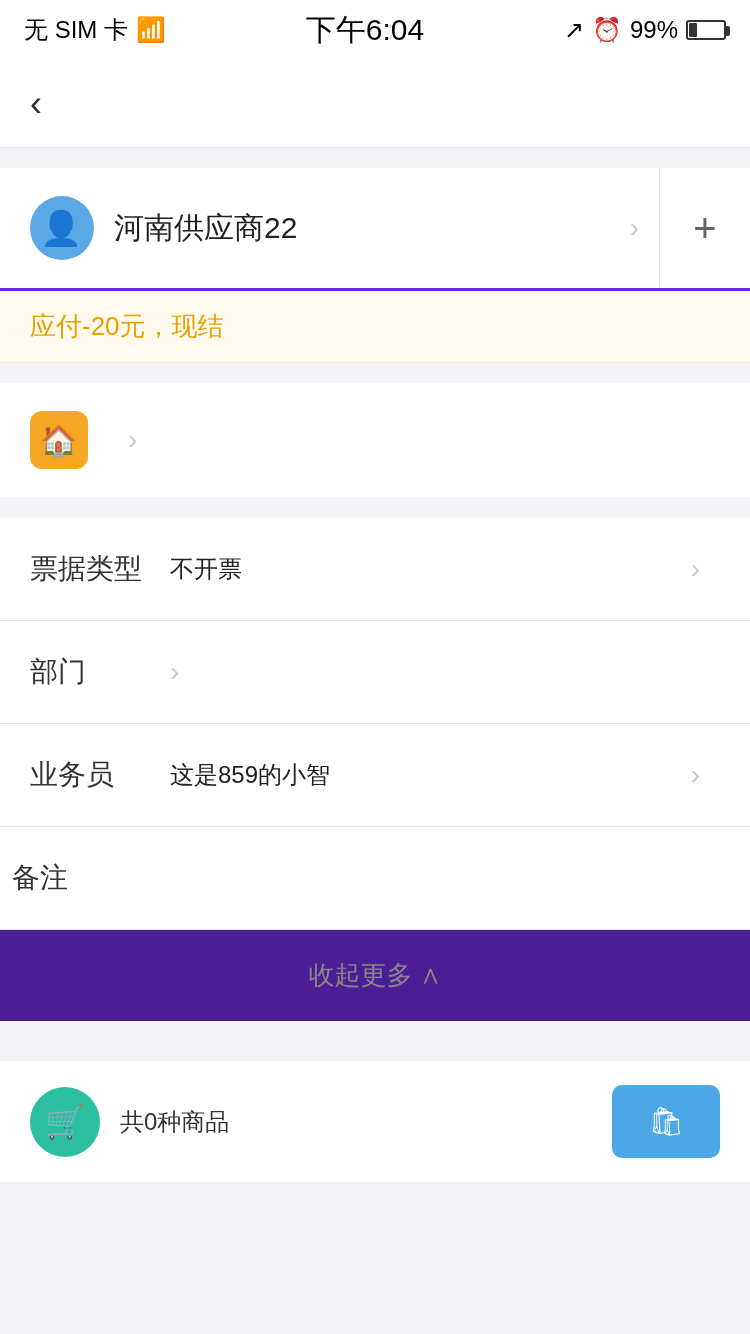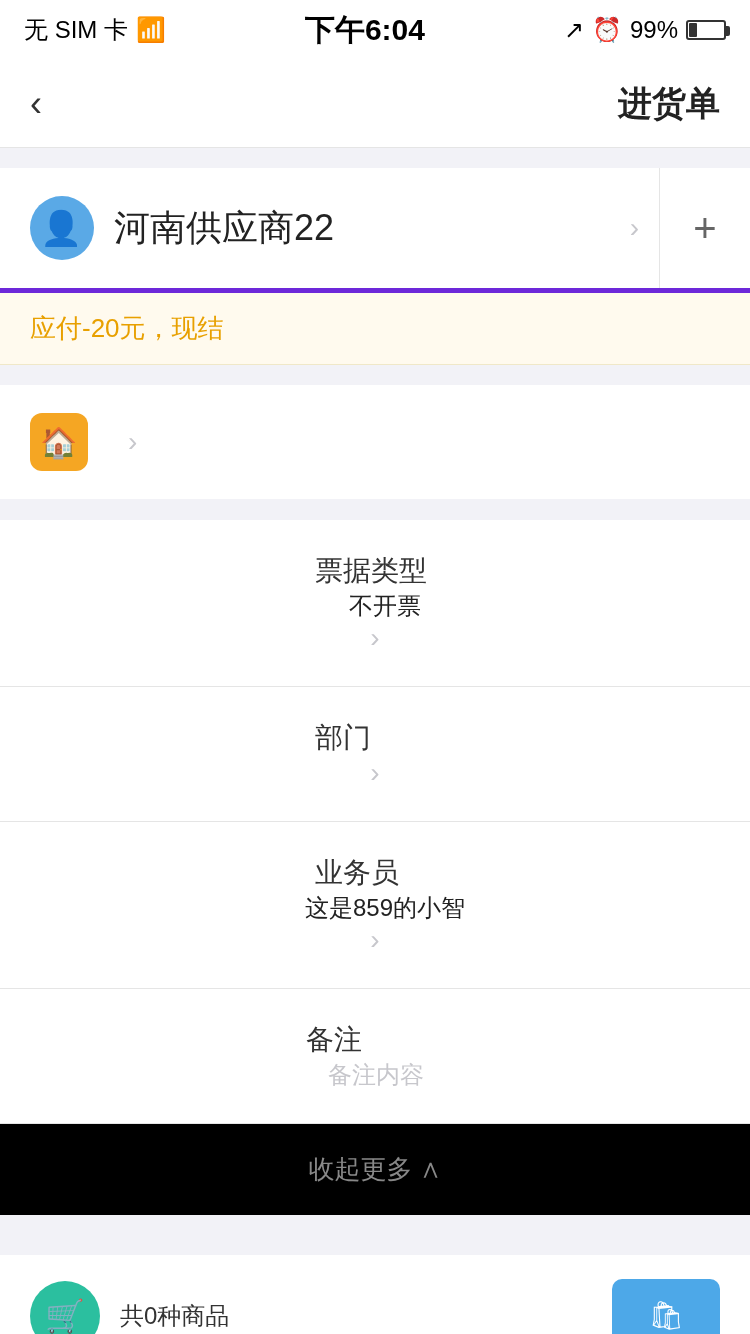--- a/index.html
+++ b/index.html
@@ -19,21 +19,21 @@
       height: 60px;
       background: #fff;
       display: flex;
       align-items: center;
       justify-content: space-between;
       padding: 0 24px;
       font-size: 24px;
       color: #000;
     }
     .status-left { display: flex; align-items: center; gap: 8px; }
-    .status-center { font-size: 30px; font-weight: 700; }
+    .status-center { font-size: 30px; font-weight: 400; }
     .status-right { display: flex; align-items: center; gap: 8px; font-size: 24px; }
     .battery {
       display: inline-block;
       width: 40px; height: 20px;
       border: 2px solid #333;
       border-radius: 3px;
       position: relative;
     }
     .battery::after {
       content: '';
@@ -105,21 +105,21 @@
       background: #5aa9e6;
       display: flex; align-items: center; justify-content: center;
       margin-right: 20px;
       flex-shrink: 0;
     }
     .avatar-person {
       color: #fff;
       font-size: 34px;
     }
     .supplier-name {
-      font-size: 36px;
+      font-size: 30px;
       color: #222;
       flex: 1;
     }
     .chevron {
       font-size: 28px;
       color: #c7c7cc;
       padding: 0 20px;
     }
     .supplier-add {
       width: 90px;
@@ -132,21 +132,21 @@
       font-size: 40px;
       color: #666;
     }
 
     
     .notice-banner {
       background: #fffaee;
       padding: 18px 30px;
       font-size: 26px;
       color: #e8a000;
-      border-top: 5px solid #6d28d9;
+      border-top: 3px solid #6d28d9;
       border-bottom: 1px solid #f0e8c8;
     }
 
     
     .warehouse-section {
       background: #fff;
       display: flex;
       align-items: center;
       padding: 28px 30px;
       cursor: pointer;
@@ -172,21 +172,20 @@
       background: #fff;
       margin-top: 0;
     }
     .form-row {
       display: flex;
       align-items: center;
       padding: 32px 30px;
       border-bottom: 1px solid #e5e5e5;
       cursor: pointer;
       min-height: 88px;
-      flex-direction: column;
     }
     .form-row:last-child {
       border-bottom: none;
       padding-left: 12px;
     }
     .form-label {
       font-size: 28px;
       color: #333;
       width: 120px;
       flex-shrink: 0;
@@ -196,21 +195,21 @@
       font-size: 24px;
       color: #222;
       padding-left: 20px;
     }
     .form-value.placeholder {
       color: #c7c7cc;
     }
 
     
     .collapse-row {
-      background: #000000;
+      background: #4c1d95;
       display: flex;
       align-items: center;
       justify-content: center;
       padding: 28px 12px;
       cursor: pointer;
       color: #888;
       font-size: 26px;
       border-top: 1px solid #e5e5e5;
     }
 
@@ -264,21 +263,20 @@
     <span>⏰</span>
     <span>99%</span>
     <span class="battery">
       <span class="battery-fill"></span>
     </span>
   </div>
 </div>
 
 <div class="nav-bar">
   <span class="nav-back">‹</span>
-  <span class="nav-title">进货单</span>
 </div>
 
 <div class="section-gap"></div>
 
 <div class="supplier-section">
   <div class="supplier-row">
     <div class="supplier-avatar">
       <span class="avatar-person">👤</span>
     </div>
     <span class="supplier-name">河南供应商22</span>
@@ -314,21 +312,20 @@
     <span class="form-label">部门</span>
     <span class="chevron">›</span>
   </div>
   <div class="form-row">
     <span class="form-label">业务员</span>
     <span class="form-value">这是859的小智</span>
     <span class="chevron">›</span>
   </div>
   <div class="form-row">
     <span class="form-label">备注</span>
-    <span class="form-value placeholder">备注内容</span>
   </div>
 </div>
 
 <div class="collapse-row">
   <span>收起更多 ∧</span>
 </div>
 
 <div class="section-gap"></div>
 
 <div class="bottom-section">

